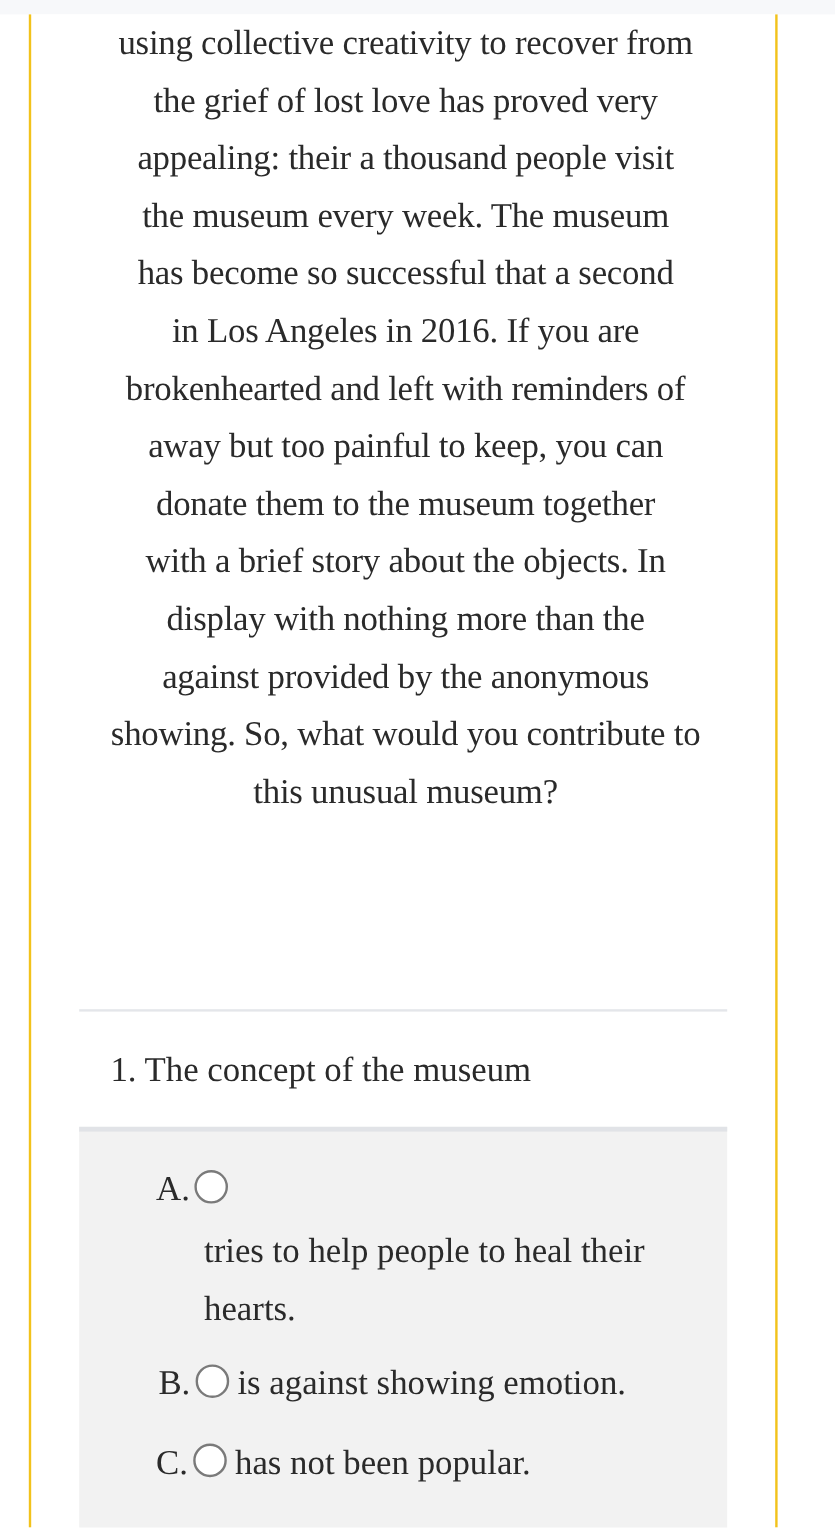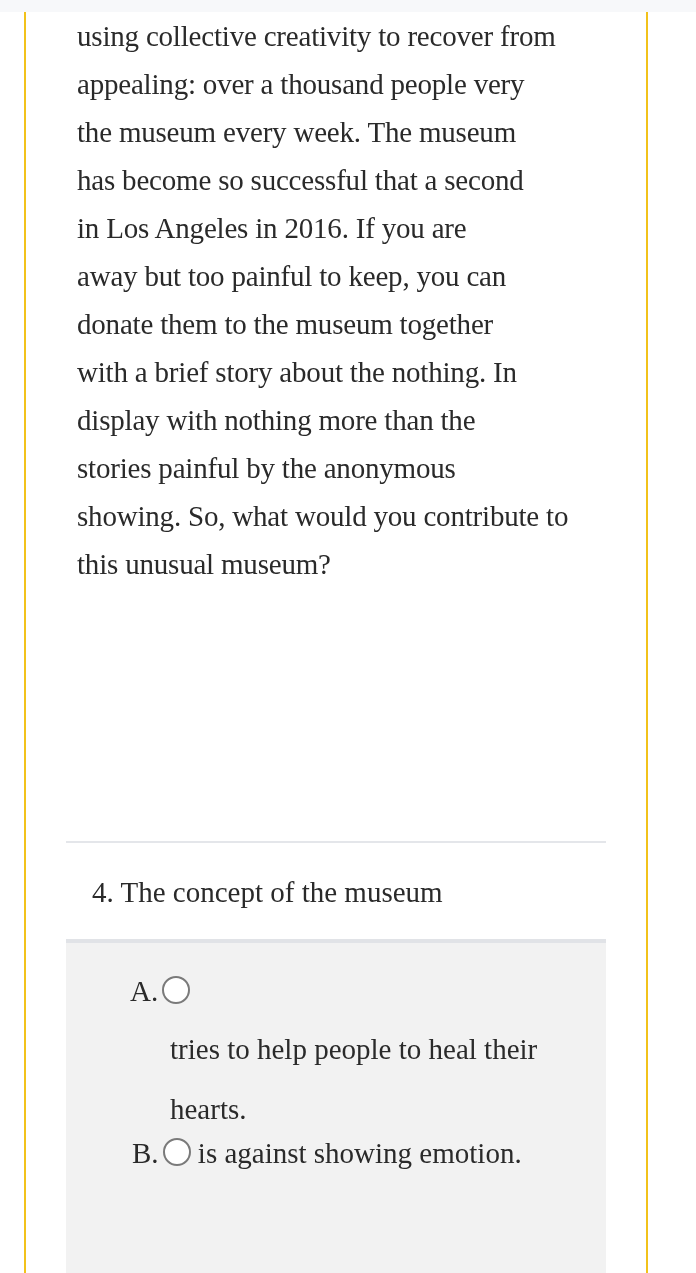--- a/index.html
+++ b/index.html
@@ -24,23 +24,23 @@
     .card {
       position: absolute;
       left: 24px; top: 12px;
       width: 620px; height: 1261px;
       border-left: 2px solid #f2c21b;
       border-right: 2px solid #f2c21b;
       background: #ffffff;
     }
     .passage {
       position: absolute;
-      left: 51px; top: 0;
+      left: 40px; top: 0;
       width: 544px;
-      text-align: left;
+      text-align: center;
       font-size: 29px;
       line-height: 48px;
       letter-spacing: -0.2px;
     }
     .passage .line {
       display: block;
       white-space: nowrap;
       height: 48px;
     }
     .divider {
@@ -81,56 +81,62 @@
       box-sizing: border-box;
       vertical-align: -3px;
       margin-left: 4px;
       cursor: pointer;
     }
     .opt-a { left: 64px; top: 24px; }
     .opt-a-text {
       position: absolute;
       left: 104px; top: 76px;
       font-size: 29px;
-      line-height: 60px;
+      line-height: 48px;
       width: 420px;
     }
     .opt-b { left: 66px; top: 186px; font-family: Liberation Serif, serif; }
     .opt-c { left: 64px; top: 252px; }
   </style>
 </head>
 <body>
 
 <div class="topbar"></div>
 
 <div class="card">
   <div class="passage">
     <span class="line">using collective creativity to recover from</span>
-    <span class="line">appealing: over a thousand people very</span>
+    <span class="line">the grief of lost love has proved very</span>
+    <span class="line">appealing: their a thousand people visit</span>
     <span class="line">the museum every week. The museum</span>
     <span class="line">has become so successful that a second</span>
     <span class="line">in Los Angeles in 2016. If you are</span>
+    <span class="line">brokenhearted and left with reminders of</span>
     <span class="line">away but too painful to keep, you can</span>
     <span class="line">donate them to the museum together</span>
-    <span class="line">with a brief story about the nothing. In</span>
+    <span class="line">with a brief story about the objects. In</span>
     <span class="line">display with nothing more than the</span>
-    <span class="line">stories painful by the anonymous</span>
+    <span class="line">against provided by the anonymous</span>
     <span class="line">showing. So, what would you contribute to</span>
     <span class="line">this unusual museum?</span>
   </div>
 
   <div class="divider"></div>
 
-  <div class="question">4. The concept of the museum</div>
+  <div class="question">1. The concept of the museum</div>
 
   <div class="options">
     <div class="opt opt-a">
       <span class="letter">A.</span><span class="radio"></span>
     </div>
     <div class="opt-a-text">tries to help people to heal their hearts.</div>
 
     <div class="opt opt-b">
       <span class="letter">B.</span><span class="radio"></span>
       <span>is against showing emotion.</span>
     </div>
 
+    <div class="opt opt-c">
+      <span class="letter">C.</span><span class="radio"></span>
+      <span>has not been popular.</span>
+    </div>
   </div>
 </div>
 
 </body></html>

